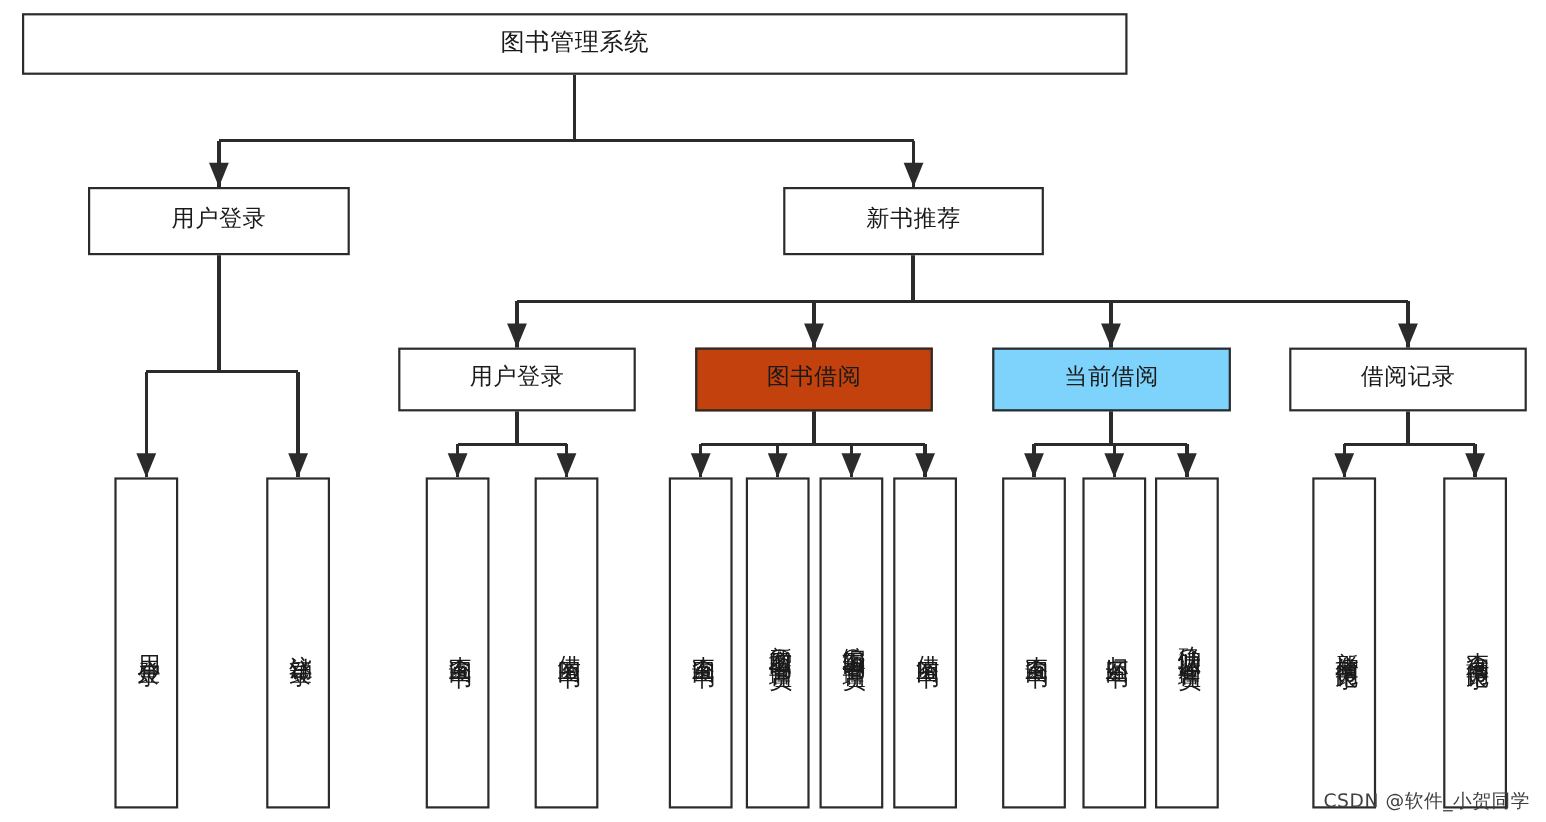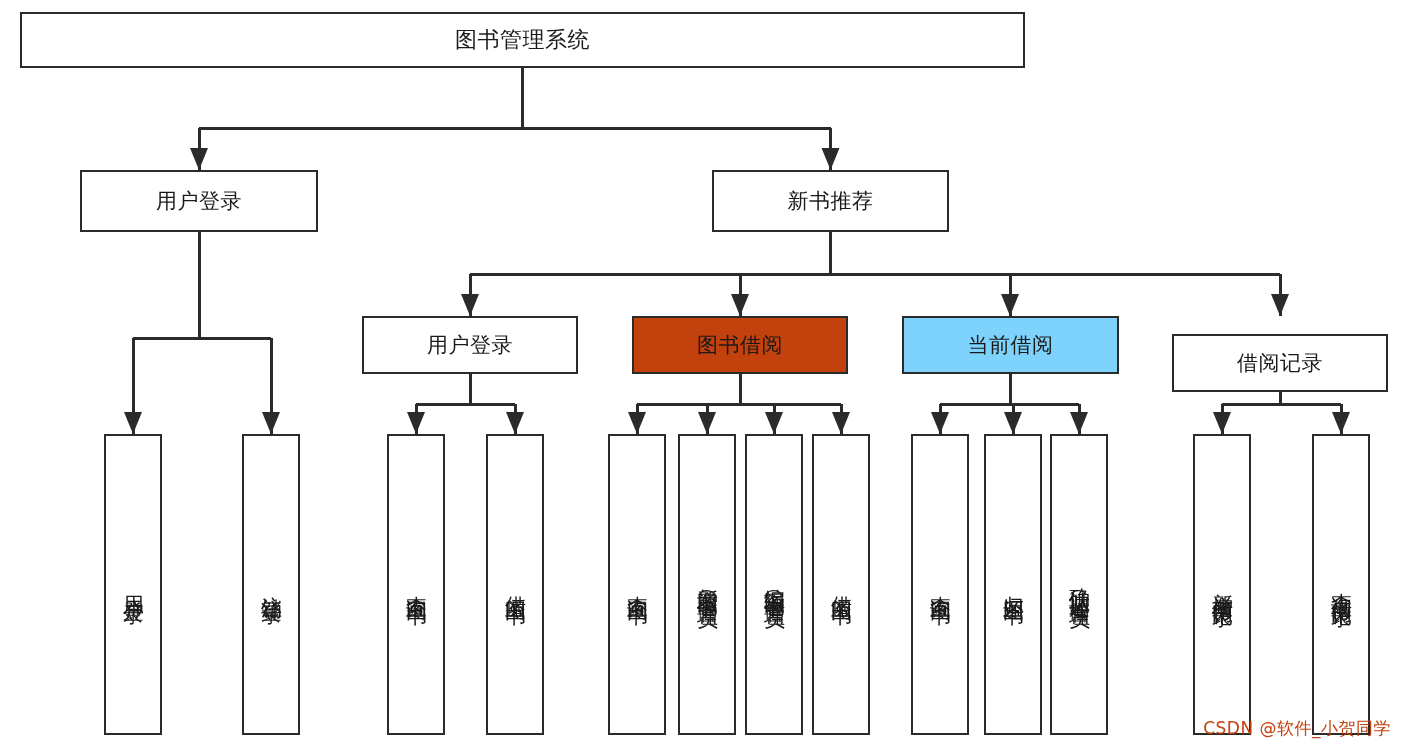--- a/index.html
+++ b/index.html
@@ -34,41 +34,42 @@
     display: flex;
     align-items: center;
     justify-content: center;
     overflow: hidden;
   }
   .node-label {
     color: #1a1a1a;
     line-height: 1.18;
     white-space: pre;
     user-select: none;
+    font-family: Liberation Mono, monospace;
   }
   .node-h .node-label {
     font-size: 21px;
     letter-spacing: 0.5px;
   }
   .node-v .node-label {
     font-size: 21px;
     writing-mode: vertical-rl;
     text-orientation: upright;
     letter-spacing: 3px;
     line-height: 1;
   }
   #root-node .node-label {
     font-size: 22px;
   }
   #watermark {
     position: absolute;
     right: 14px;
     bottom: 7px;
     font-size: 17px;
-    color: #c2410c;
+    color: #404040;
     letter-spacing: 0.5px;
     user-select: none;
     white-space: nowrap;
   }
 </style>
 </head>
 <body>
 
 <div id="diagram-root">
 
@@ -139,21 +140,21 @@
       </div>
       <div class="node-box node-h" style="left: 362px; top: 316px; width: 216px; height: 58px; border-color: rgb(43, 43, 43); background: rgb(255, 255, 255);">
         <span class="node-label">用户登录</span>
       </div>
       <div class="node-box node-h" style="left: 632px; top: 316px; width: 216px; height: 58px; border-color: rgb(43, 43, 43); background: #c2410c;">
         <span class="node-label">图书借阅</span>
       </div>
       <div class="node-box node-h" style="left: 902px; top: 316px; width: 217px; height: 58px; border-color: rgb(43, 43, 43); background: #7dd3fc;">
         <span class="node-label">当前借阅</span>
       </div>
-      <div class="node-box node-h" style="left: 1172px; top: 316px; width: 216px; height: 58px; border-color: rgb(43, 43, 43); background: rgb(255, 255, 255); margin-top: 18px;">
+      <div class="node-box node-h" style="left: 1172px; top: 316px; width: 216px; height: 58px; border-color: rgb(43, 43, 43); background: rgb(255, 255, 255);">
         <span class="node-label">借阅记录</span>
       </div>
       <div class="node-box node-v" style="left: 104px; top: 434px; width: 58px; height: 301px; border-color: rgb(43, 43, 43); background: rgb(255, 255, 255);">
         <span class="node-label">用户登录</span>
       </div>
       <div class="node-box node-v" style="left: 242px; top: 434px; width: 58px; height: 301px; border-color: rgb(43, 43, 43); background: rgb(255, 255, 255);">
         <span class="node-label">注销登录</span>
       </div>
       <div class="node-box node-v" style="left: 387px; top: 434px; width: 58px; height: 301px; border-color: rgb(43, 43, 43); background: rgb(255, 255, 255);">
         <span class="node-label">查询图书</span>

